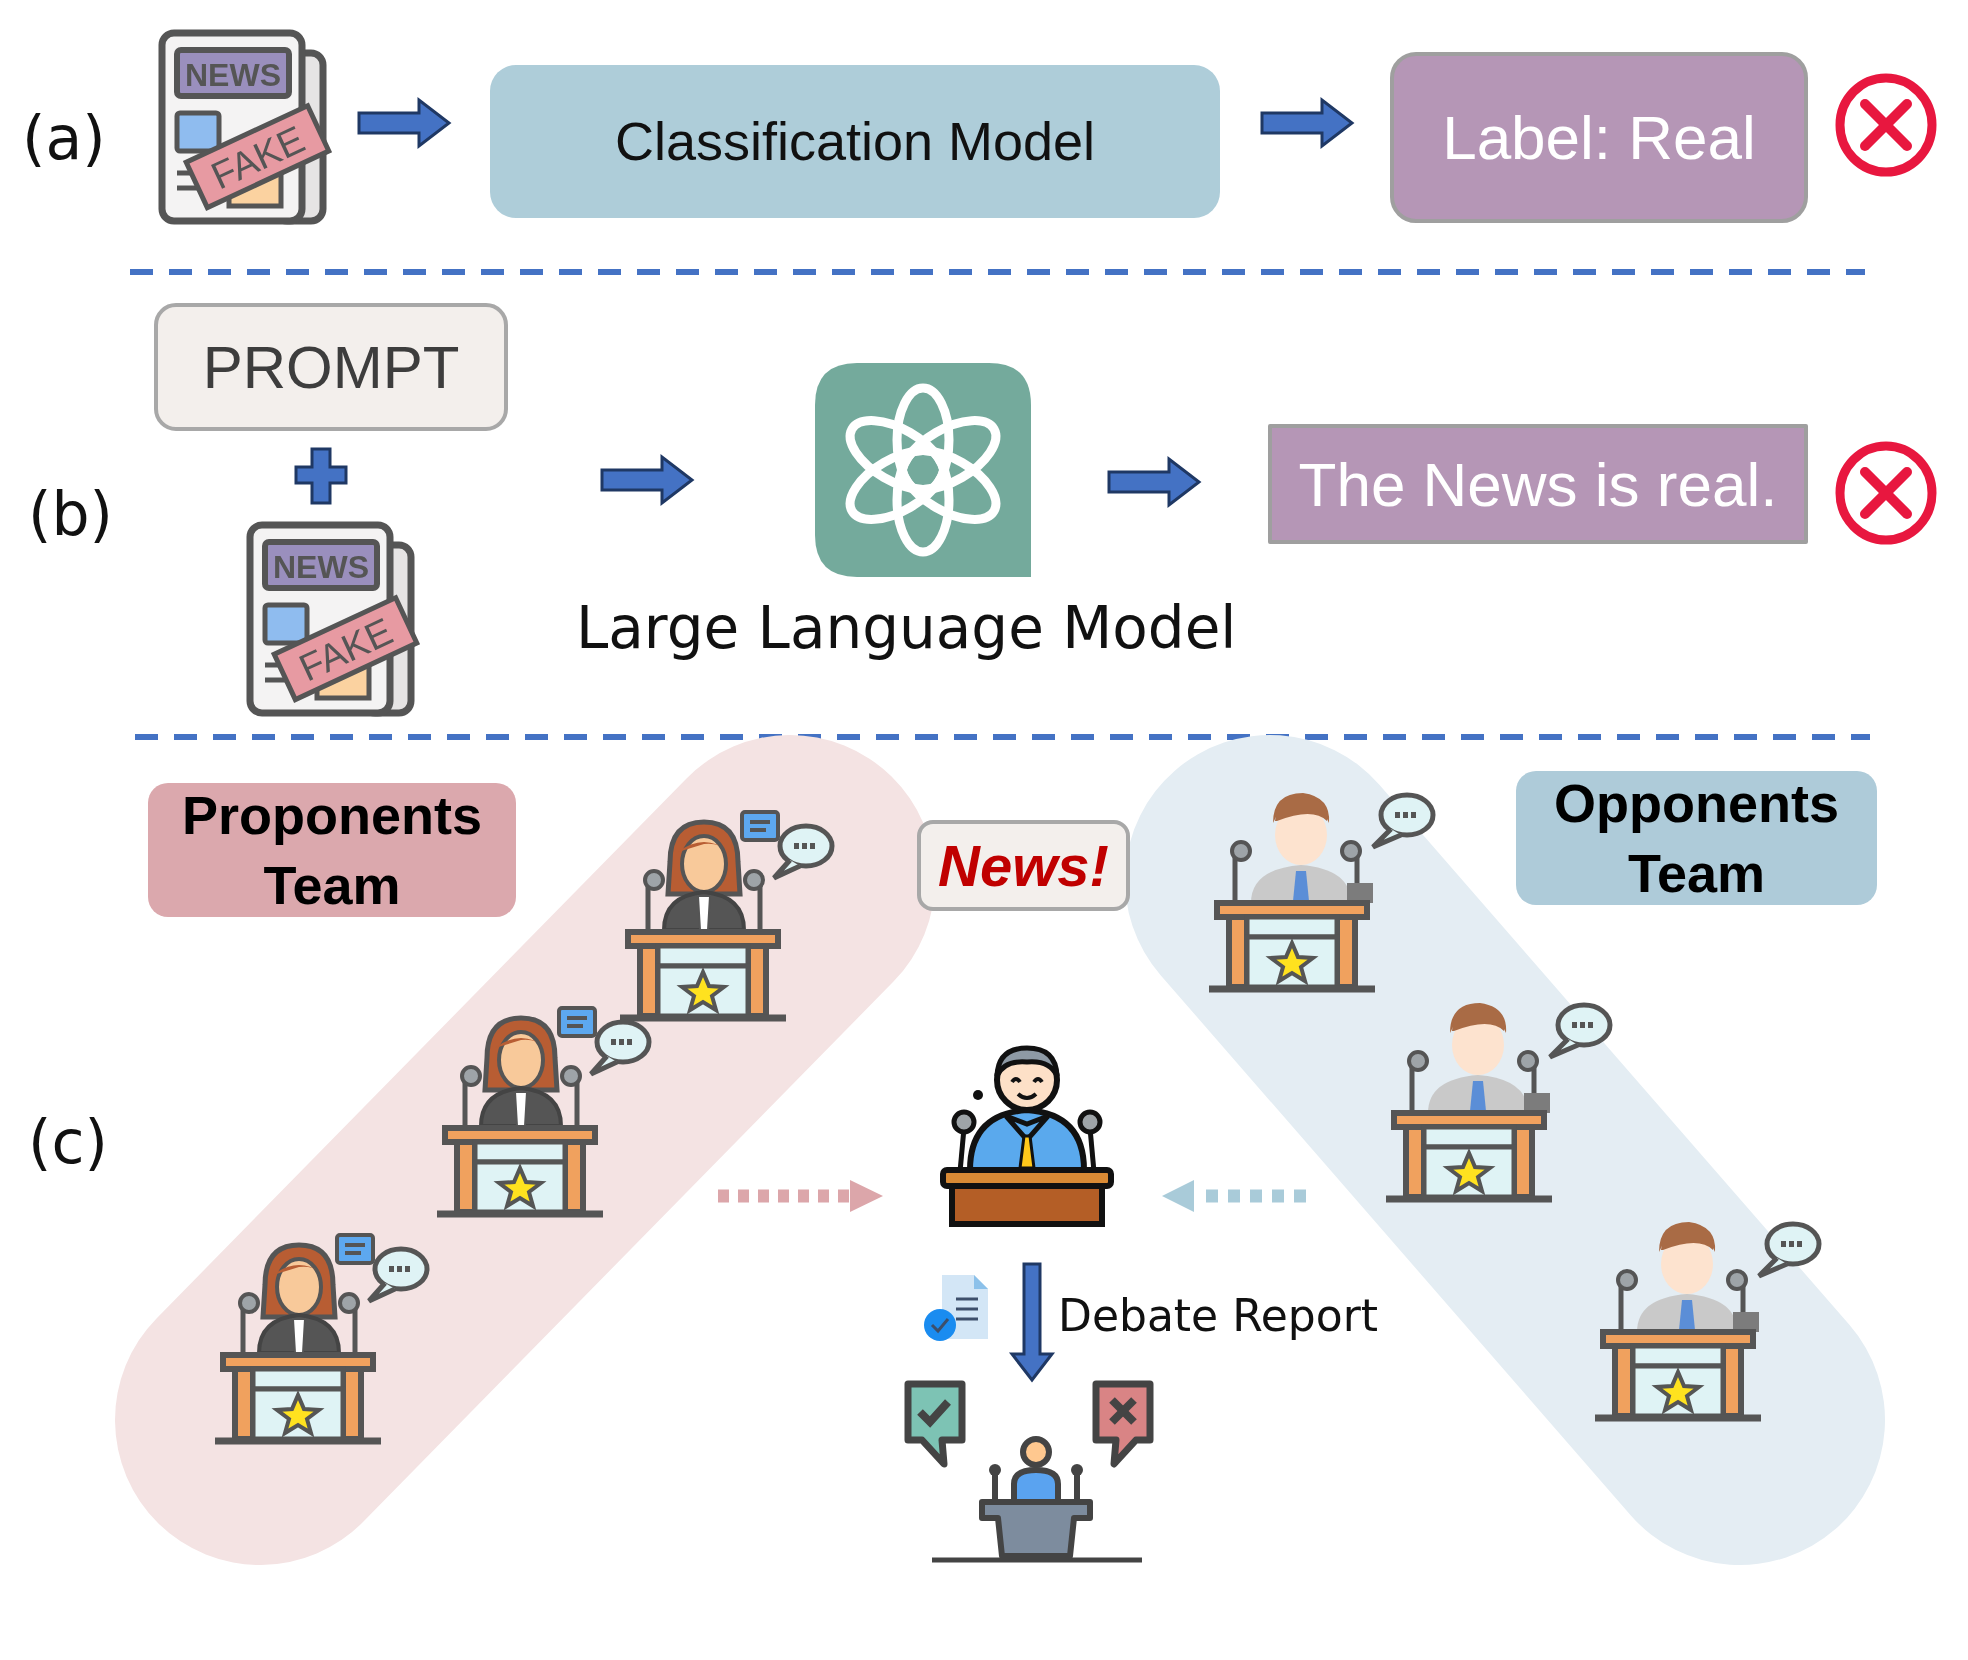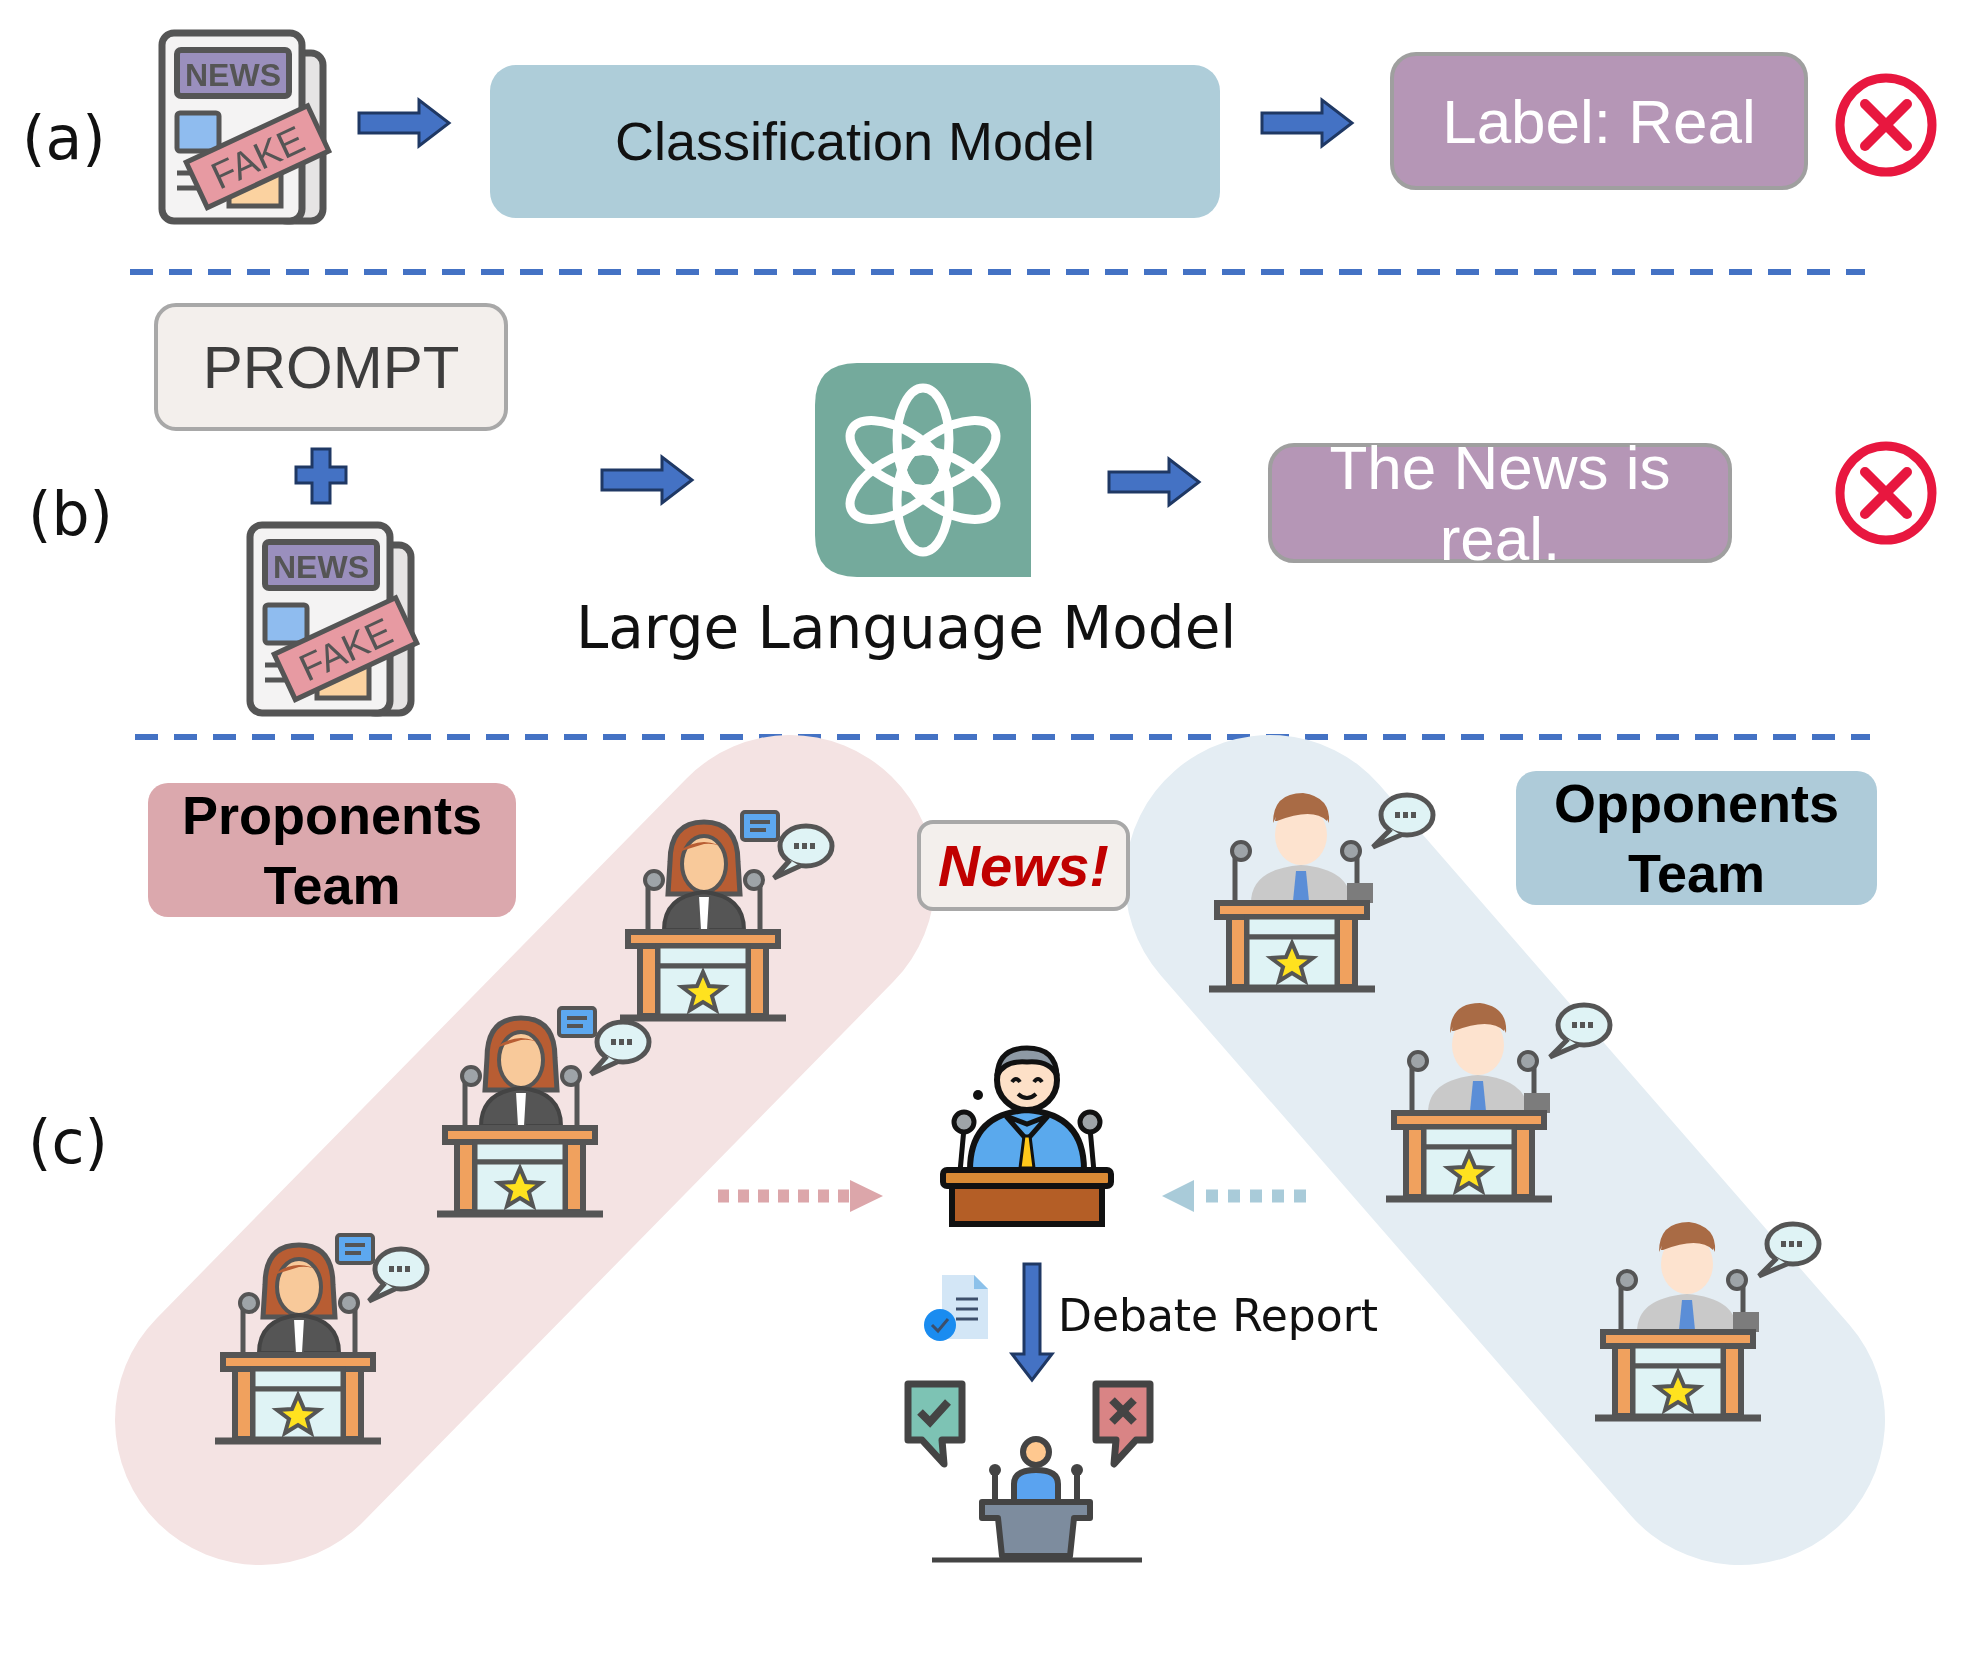--- a/index.html
+++ b/index.html
@@ -43,21 +43,21 @@
 <div class="box bb" style="left:490px;top:65px;width:730px;height:153px;">
   <div>
     <div>Classification Model</div>
   </div>
 </div>
 
 <svg style="left:1260px;top:98px;" width="94" height="50">
   <polygon points="2,15 62,15 62,2 92,25 62,48 62,35 2,35" fill="#4472c4" stroke="#1f3864" stroke-width="3"></polygon>
 </svg>
 
-<div class="box purple" style="left:1390px;top:52px;width:418px;height:138px;">Label: Real</div>
+<div class="box purple" style="left:1390px;top:52px;width:418px;height:171px;">Label: Real</div>
 
 <svg style="left:1833px;top:72px;" width="106" height="106" viewBox="0 0 106 106">
   <ellipse cx="53" cy="53" rx="46" ry="47" fill="none" stroke="#e8173f" stroke-width="9"></ellipse>
   <line x1="32" y1="32" x2="74" y2="74" stroke="#e8173f" stroke-width="10" stroke-linecap="round"></line>
   <line x1="74" y1="32" x2="32" y2="74" stroke="#e8173f" stroke-width="10" stroke-linecap="round"></line>
 </svg>
 
 <svg style="left:130px;top:268px;" width="1740" height="10">
   <line x1="0" y1="4" x2="1735" y2="4" stroke="#4472c4" stroke-width="6" stroke-dasharray="23 16"></line>
 </svg>
@@ -100,21 +100,21 @@
     <ellipse cx="0" cy="-30" rx="26" ry="52" transform="rotate(300)"></ellipse>
   </g>
 </svg>
 
 <div class="abs llm-text" style="left:576px;top:594px;">Large Language Model</div>
 
 <svg style="left:1107px;top:457px;" width="94" height="50">
   <polygon points="2,15 62,15 62,2 92,25 62,48 62,35 2,35" fill="#4472c4" stroke="#1f3864" stroke-width="3"></polygon>
 </svg>
 
-<div class="box purple" style="left:1268px;top:443px;width:464px;height:120px;border-radius:26px;">The News is real.</div>
+<div class="box purple" style="left:1268px;top:424px;width:540px;height:120px;border-radius:2px;">The News is real.</div>
 
 <svg style="left:1833px;top:440px;" width="106" height="106" viewBox="0 0 106 106">
   <ellipse cx="53" cy="53" rx="46" ry="47" fill="none" stroke="#e8173f" stroke-width="9"></ellipse>
   <line x1="32" y1="32" x2="74" y2="74" stroke="#e8173f" stroke-width="10" stroke-linecap="round"></line>
   <line x1="74" y1="32" x2="32" y2="74" stroke="#e8173f" stroke-width="10" stroke-linecap="round"></line>
 </svg>
 
 <svg style="left:135px;top:733px;" width="1740" height="10">
   <line x1="0" y1="4" x2="1735" y2="4" stroke="#4472c4" stroke-width="6" stroke-dasharray="23 16"></line>
 </svg>

